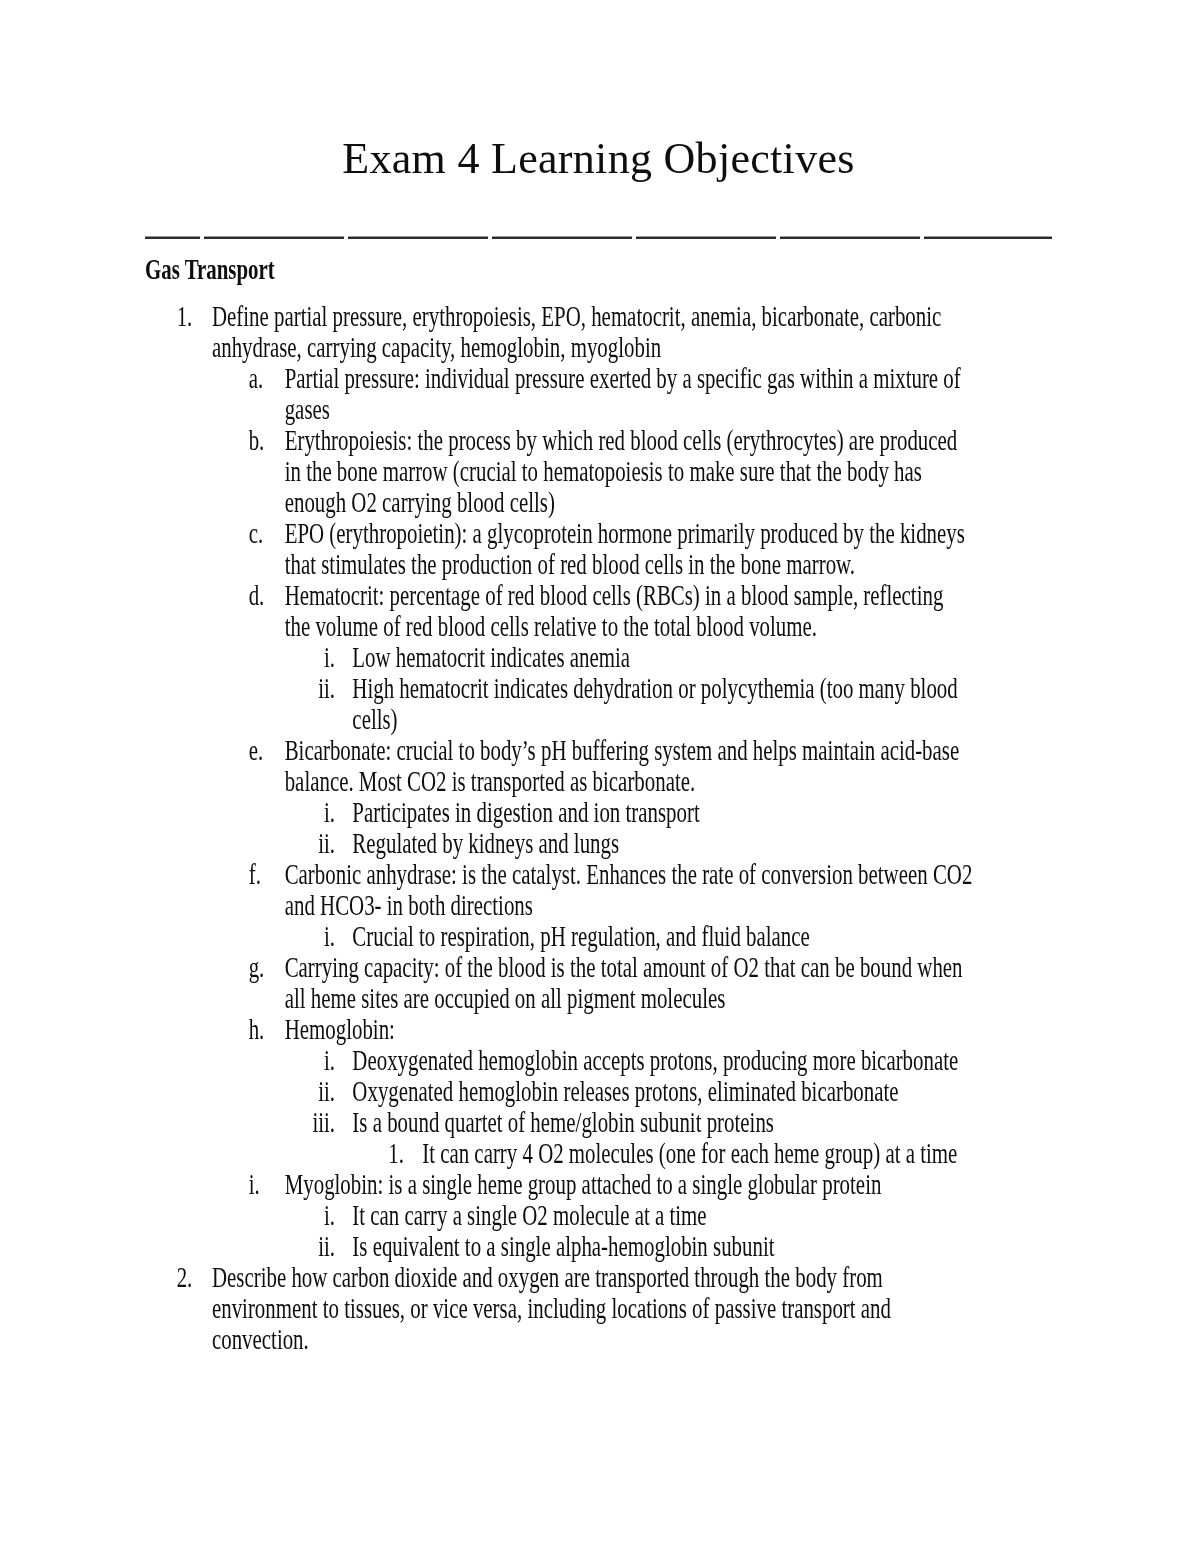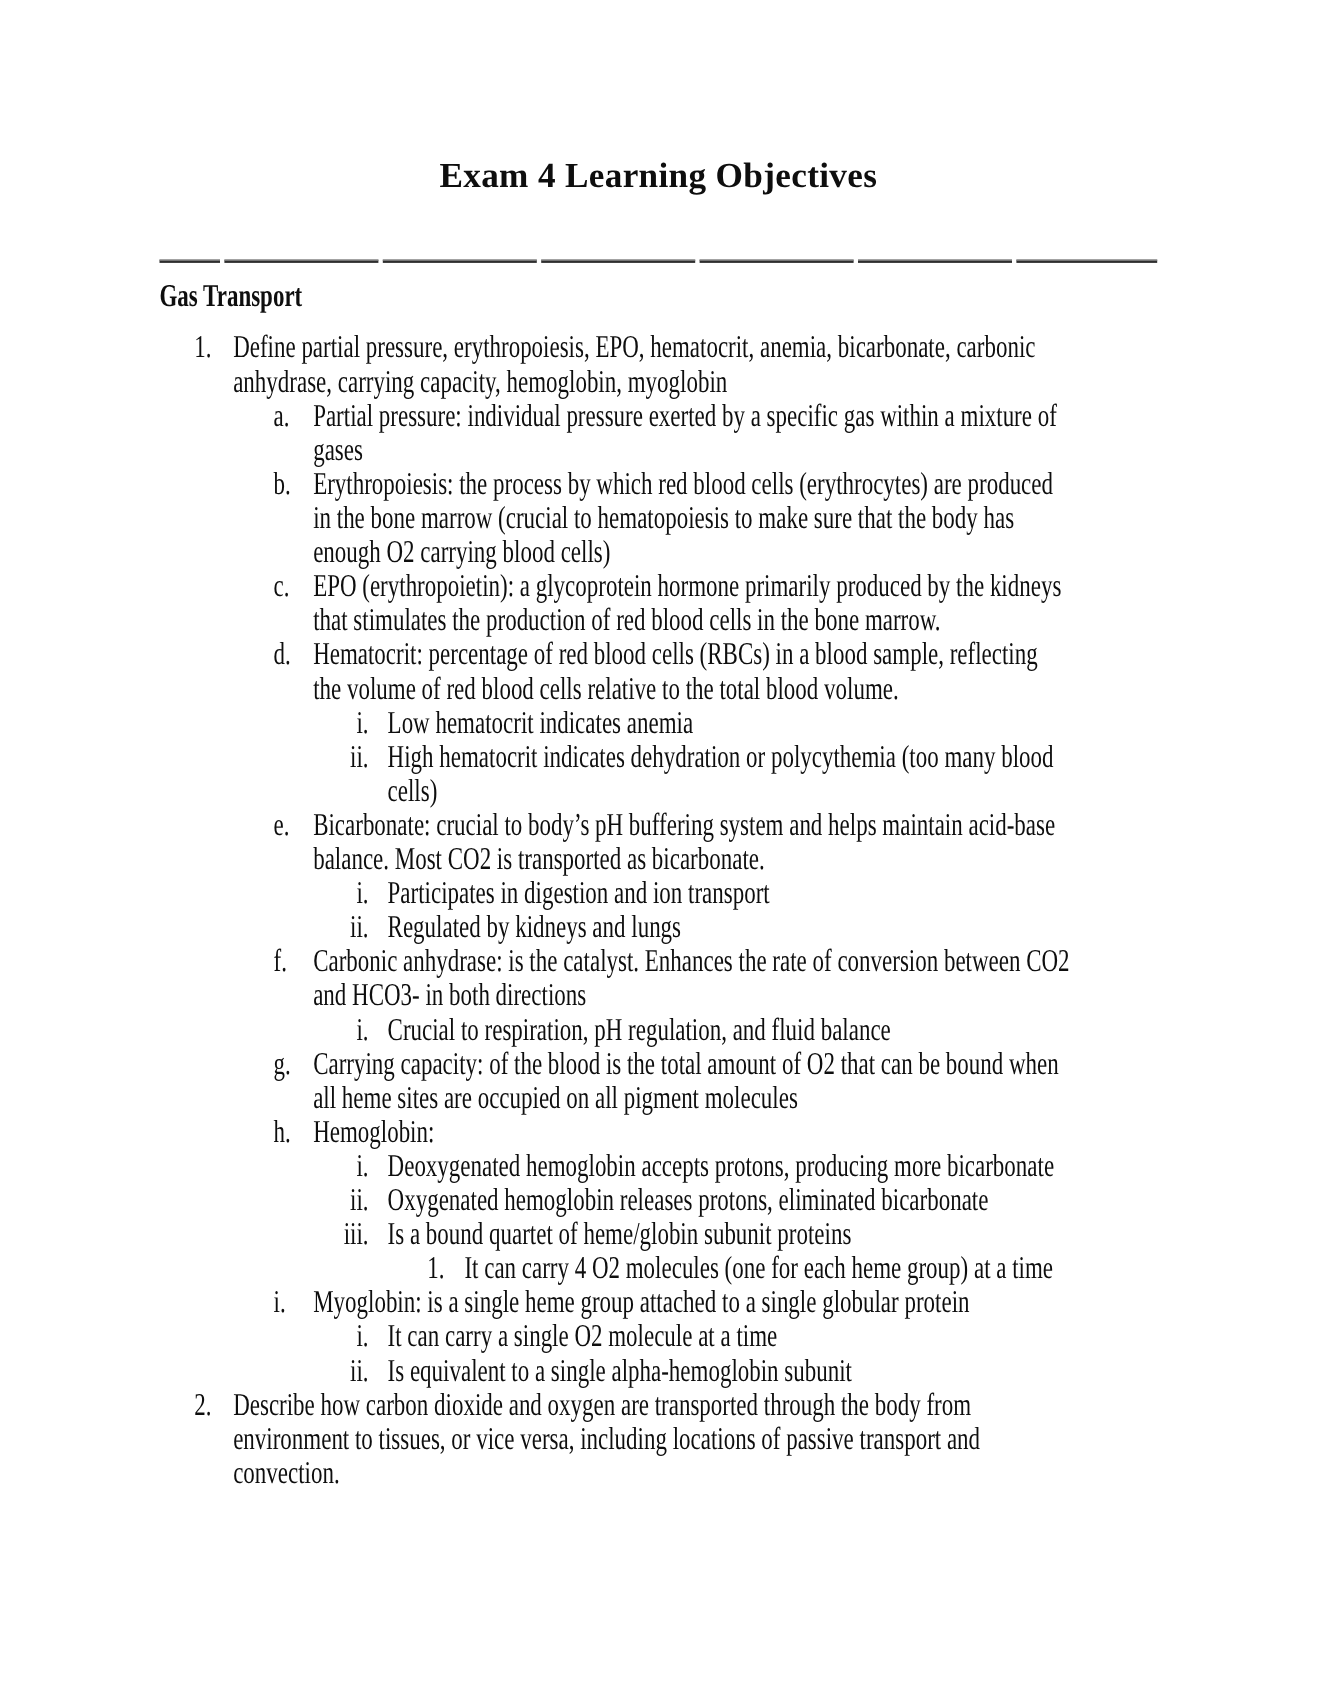--- a/index.html
+++ b/index.html
@@ -15,23 +15,23 @@
     color: #0e0e0e;
     font-family: "Liberation Serif", "DejaVu Serif", serif;
     overflow: hidden;
   }
   .content {
     padding-left: 145px;
   }
   .doc-title {
     width: 907px;
     margin: 141px 0 0 0;
-    font-size: 32px;
+    font-size: 44px;
     line-height: 36px;
-    font-weight: bold;
+    font-weight: normal;
     text-align: center;
     letter-spacing: 0.3px;
   }
   .divider {
     margin-top: 59px;
     width: 907px;
     height: 3px;
     display: flex;
     gap: 4px;
   }

